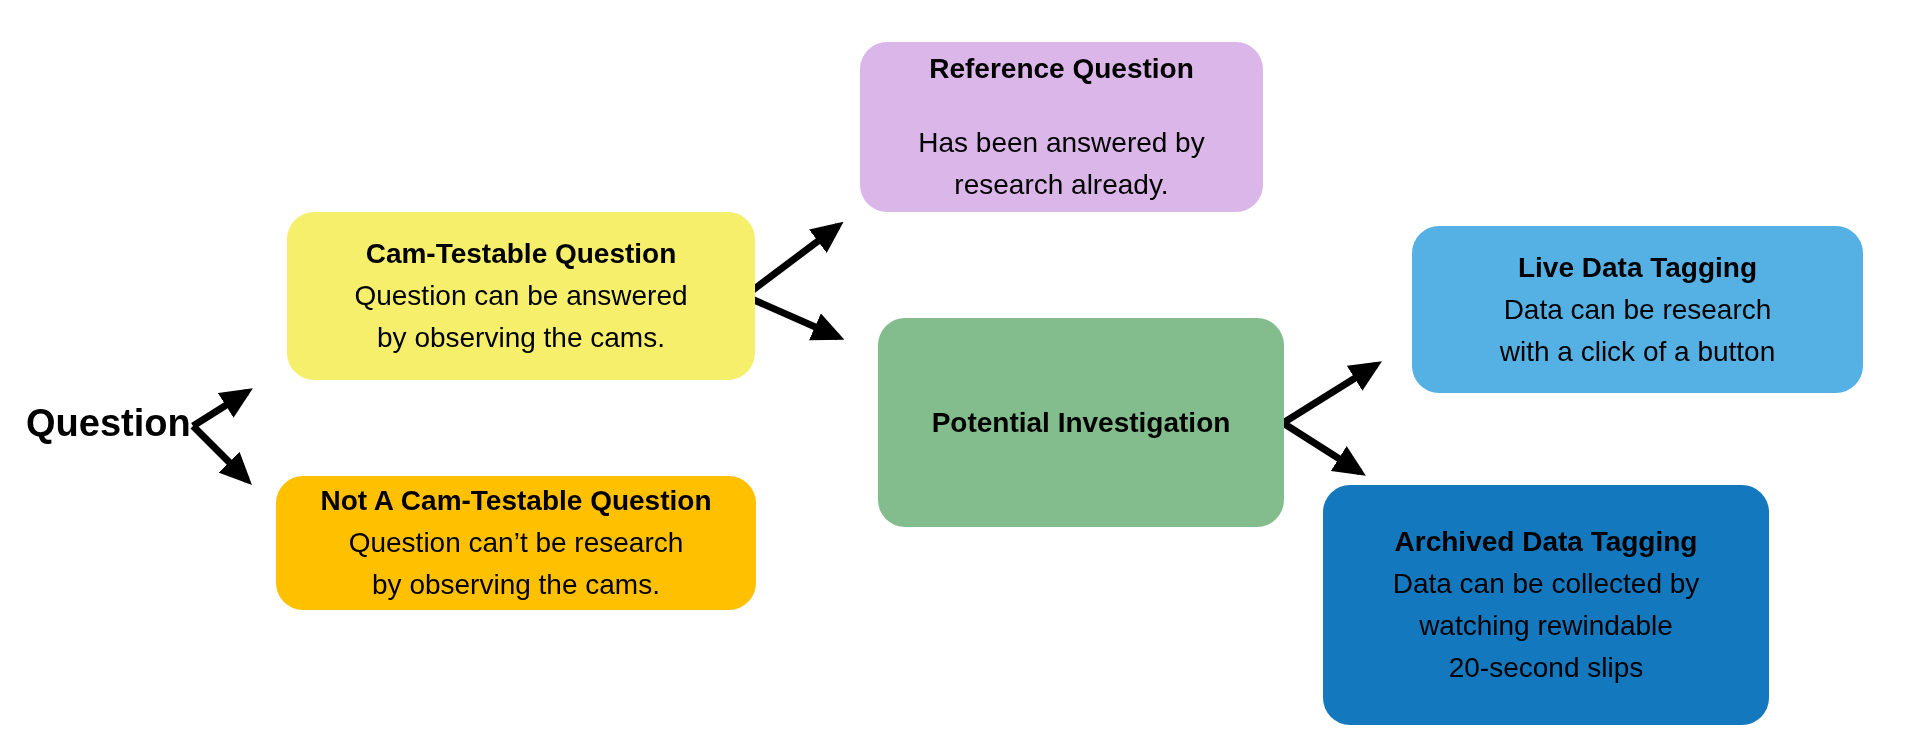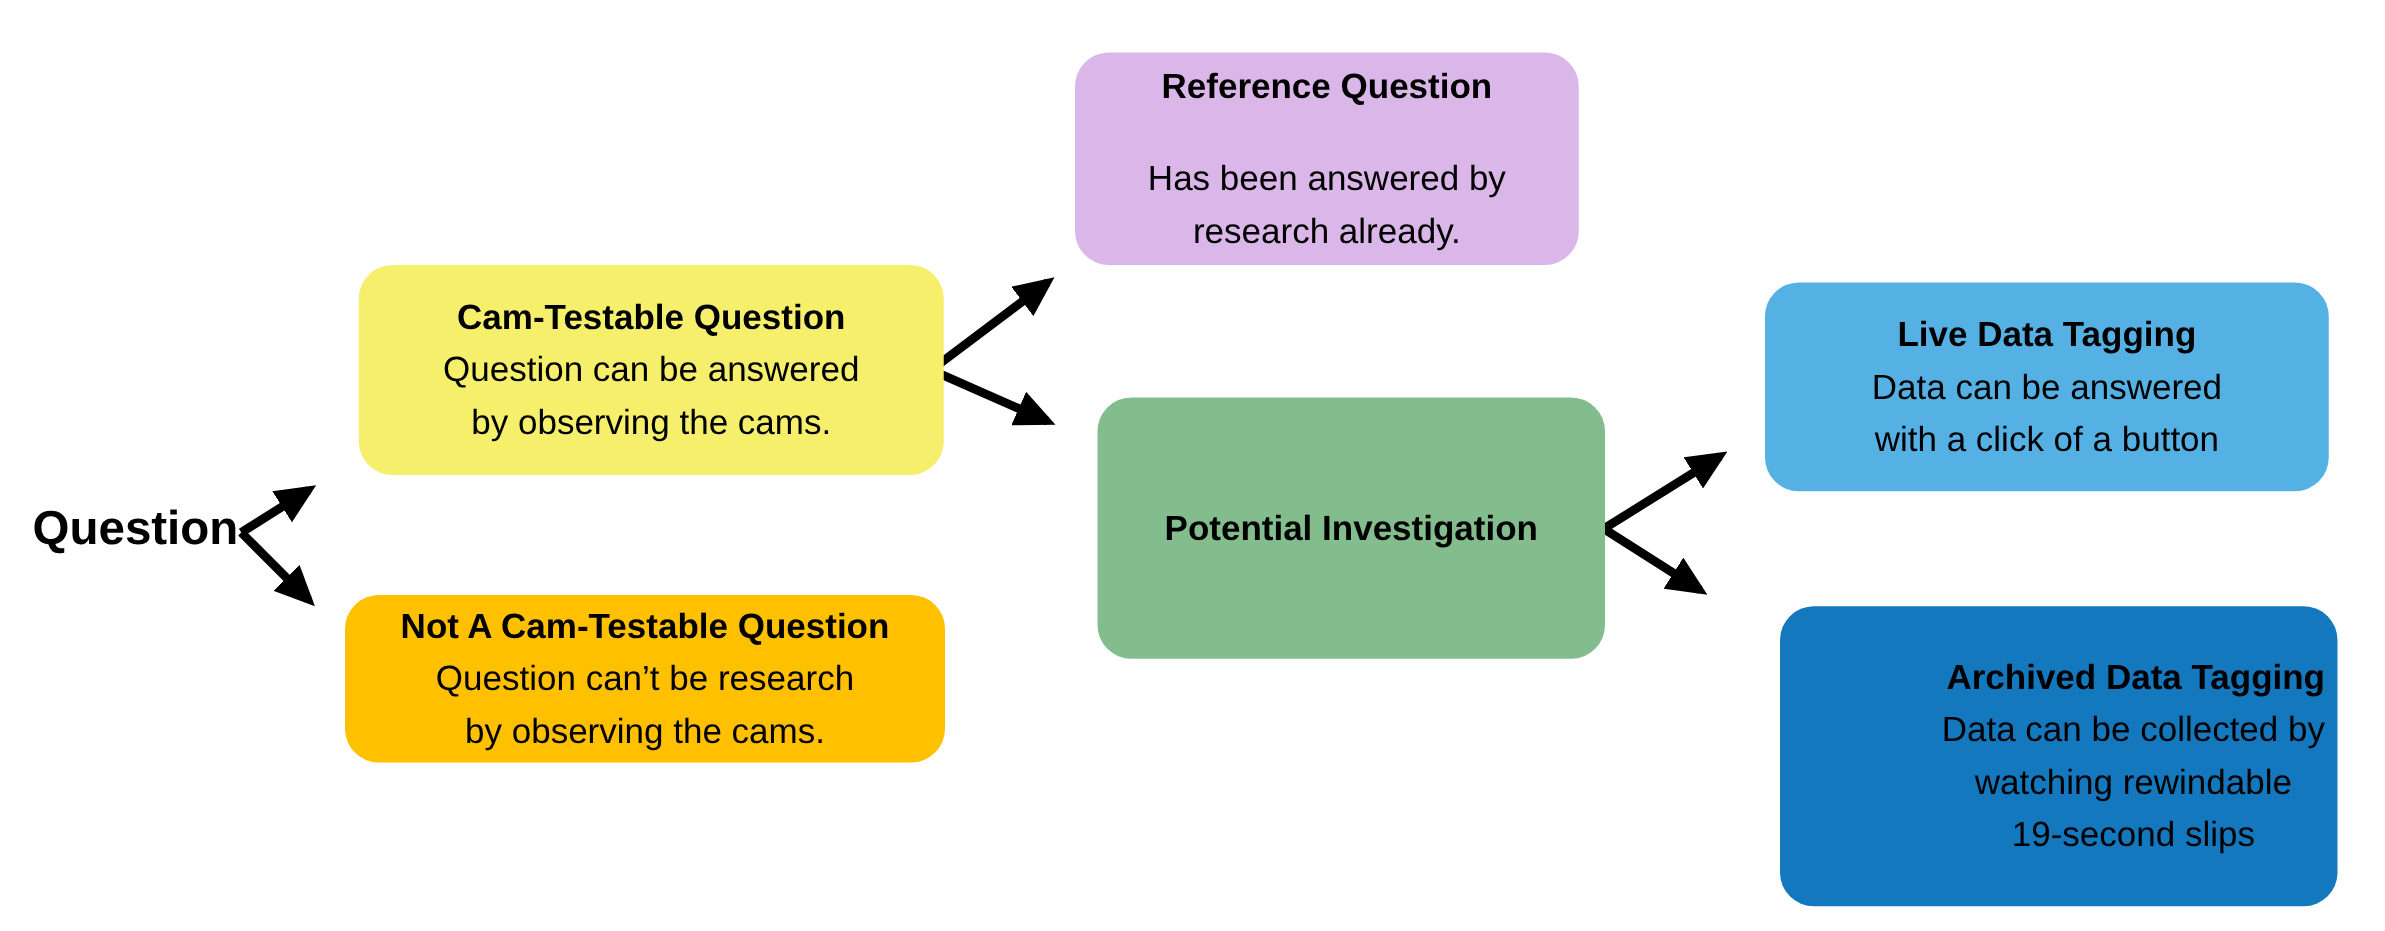--- a/index.html
+++ b/index.html
@@ -55,21 +55,21 @@
   }
   .node-desc {
     white-space: pre-line;
   }
   
   .n0 { left: 272px; top: 212px; width: 468px; height: 168px; margin-left: 15px; }  
   .n1 { left: 276px; top: 476px; width: 480px; height: 134px; }  
   .n2 { left: 860px; top: 42px;  width: 403px; height: 170px; justify-content: space-between; }  
   .n3 { left: 878px; top: 318px; width: 406px; height: 209px; }  
   .n4 { left: 1412px; top: 226px; width: 451px; height: 167px; } 
-  .n5 { left: 1424px; top: 485px; width: 446px; height: 240px; align-items: flex-end; } 
+  .n5 { left: 1323px; top: 485px; width: 446px; height: 240px; } 
 </style>
 </head>
 <body>
 
 <div class="canvas">
 
   <svg class="arrows" width="1908" height="745" viewBox="0 0 1908 745" xmlns="http://www.w3.org/2000/svg">
     <defs>
       <marker id="ah" markerWidth="4.6" markerHeight="4.2" refX="3.6" refY="2.1" orient="auto">
         <path d="M0,0 L4.6,2.1 L0,4.2 Z" fill="#000000"></path>
@@ -104,24 +104,24 @@
     <div class="node-desc">Has been answered by
 research already.</div>
   </div>
 
   <div class="node n3" style="background: rgb(131, 189, 141);">
     <div class="node-title">Potential Investigation</div>
   </div>
 
   <div class="node n4" style="background: rgb(85, 177, 227);">
     <div class="node-title">Live Data Tagging</div>
-    <div class="node-desc">Data can be answered
+    <div class="node-desc">Data can be research
 with a click of a button</div>
   </div>
 
   <div class="node n5" style="background: rgb(20, 120, 190);">
     <div class="node-title">Archived Data Tagging</div>
     <div class="node-desc">Data can be collected by
 watching rewindable
-19-second slips</div>
+20-second slips</div>
   </div>
 
 </div>
 
 </body></html>

